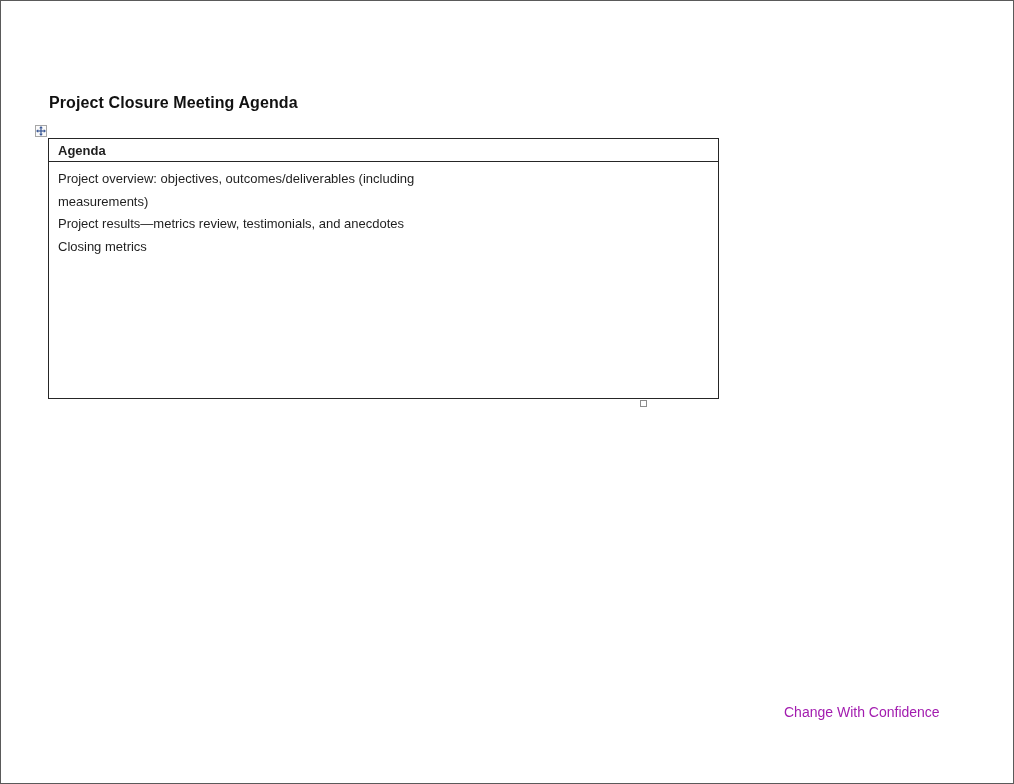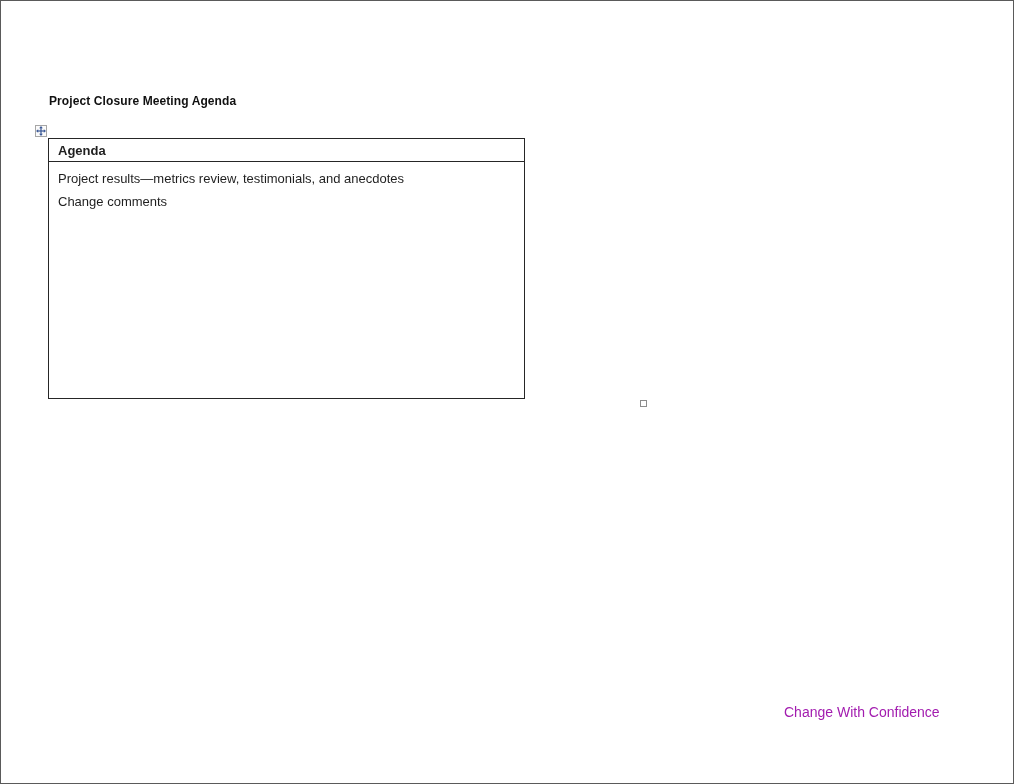--- a/index.html
+++ b/index.html
@@ -9,41 +9,41 @@
     font-family: "Liberation Sans", sans-serif;
   }
   body {
     position: relative;
     border: 1px solid #5a5a5a;
     overflow: hidden;
   }
   .doc-title {
     position: absolute;
     left: 48px; top: 93px;
-    font-size: 12px;
+    font-size: 16px;
     font-weight: bold;
     color: #111111;
     letter-spacing: 0.1px;
     white-space: nowrap;
   }
   .move-handle {
     position: absolute;
     left: 34px; top: 124px;
     width: 12px; height: 12px;
     border: 1px solid #a6a6a6;
     background: #fbfbfb;
     display: flex;
     align-items: center;
     justify-content: center;
     cursor: move;
   }
   .agenda-table {
     position: absolute;
     left: 47px; top: 137px;
-    width: 477px; height: 261px;
+    width: 671px; height: 261px;
     border: 1px solid #262626;
     background: #ffffff;
   }
   .agenda-table .thead {
     height: 23px;
     border-bottom: 1px solid #262626;
     padding: 4px 0 0 9px;
     font-size: 13px;
     font-weight: bold;
     color: #1f1f1f;
@@ -89,20 +89,22 @@
       <polygon points="5,10 3.2,7.8 6.8,7.8"></polygon>
       <polygon points="0,5 2.2,3.2 2.2,6.8"></polygon>
       <polygon points="10,5 7.8,3.2 7.8,6.8"></polygon>
     </g>
   </svg>
 </div>
 
 <div class="agenda-table">
   <div class="thead">Agenda</div>
   <div class="tbody">
+      <div class="agenda-item">Project overview: objectives, outcomes/deliverables (including
+measurements)</div>
       <div class="agenda-item">Project results—metrics review, testimonials, and anecdotes</div>
-      <div class="agenda-item">Change comments</div>
+      <div class="agenda-item">Closing metrics</div>
     </div>
 </div>
 
 <div class="resize-handle"></div>
 
 <div class="footer-text">Change With Confidence</div>
 
 </body></html>

